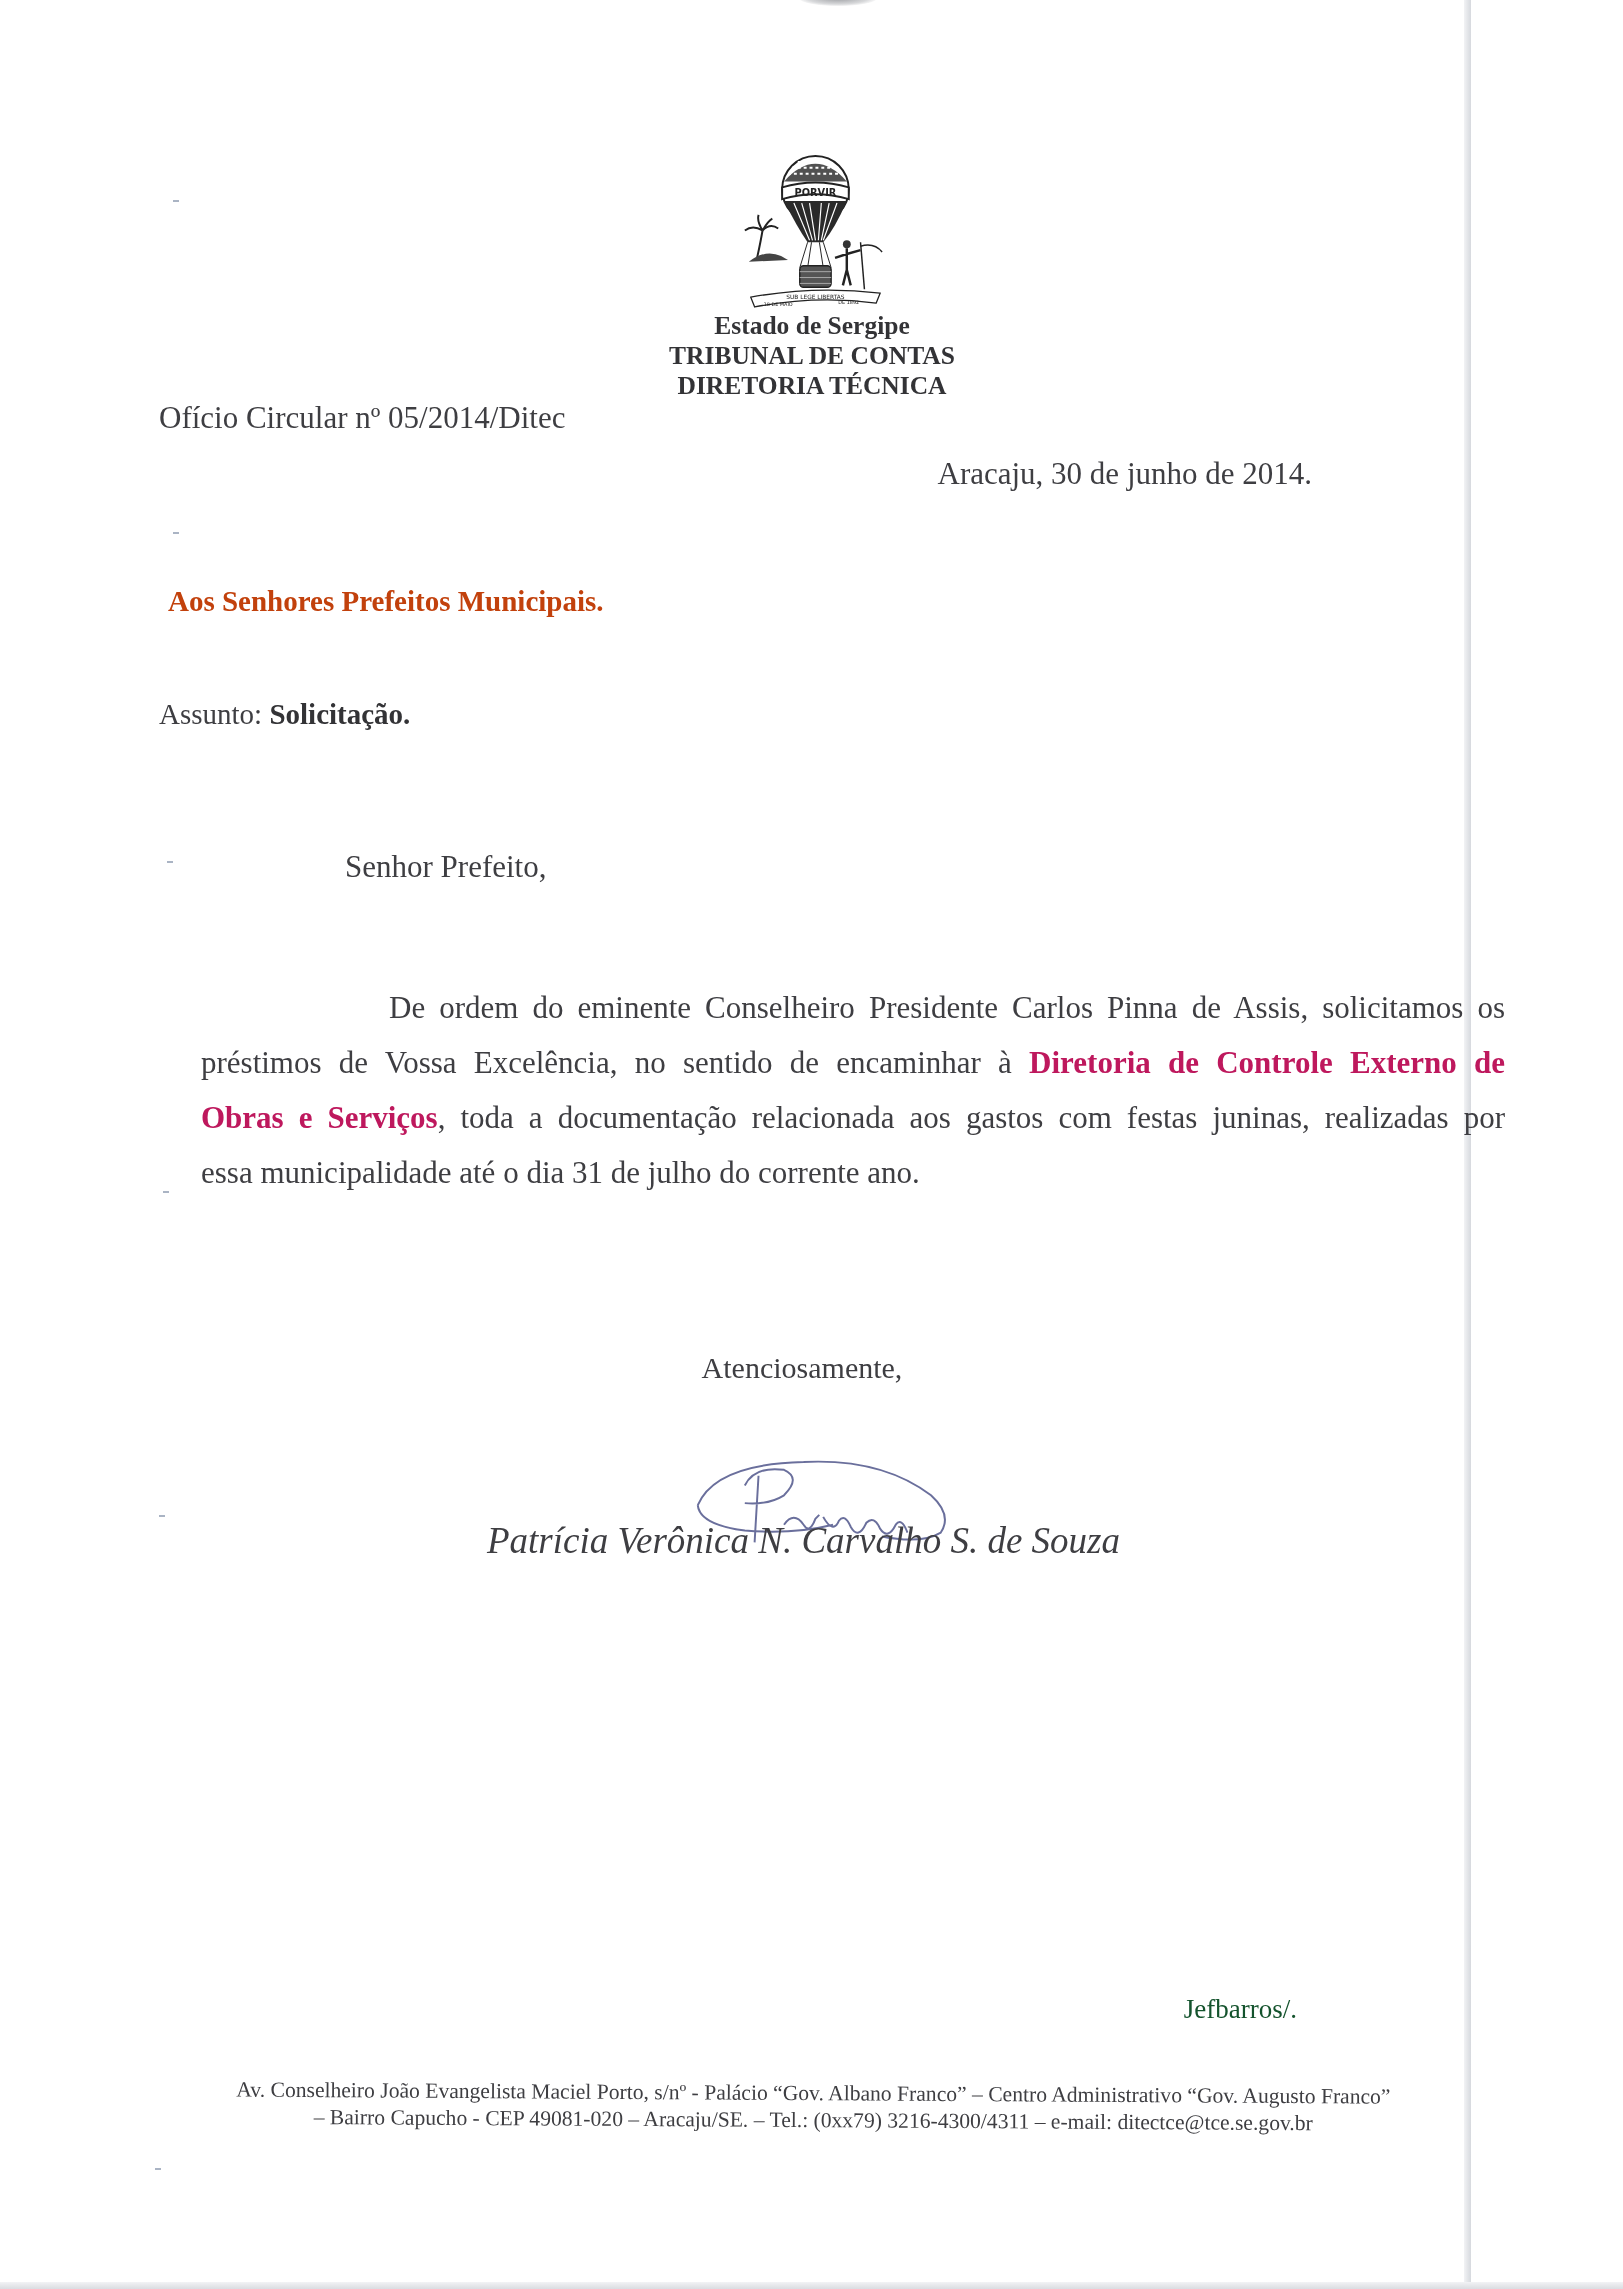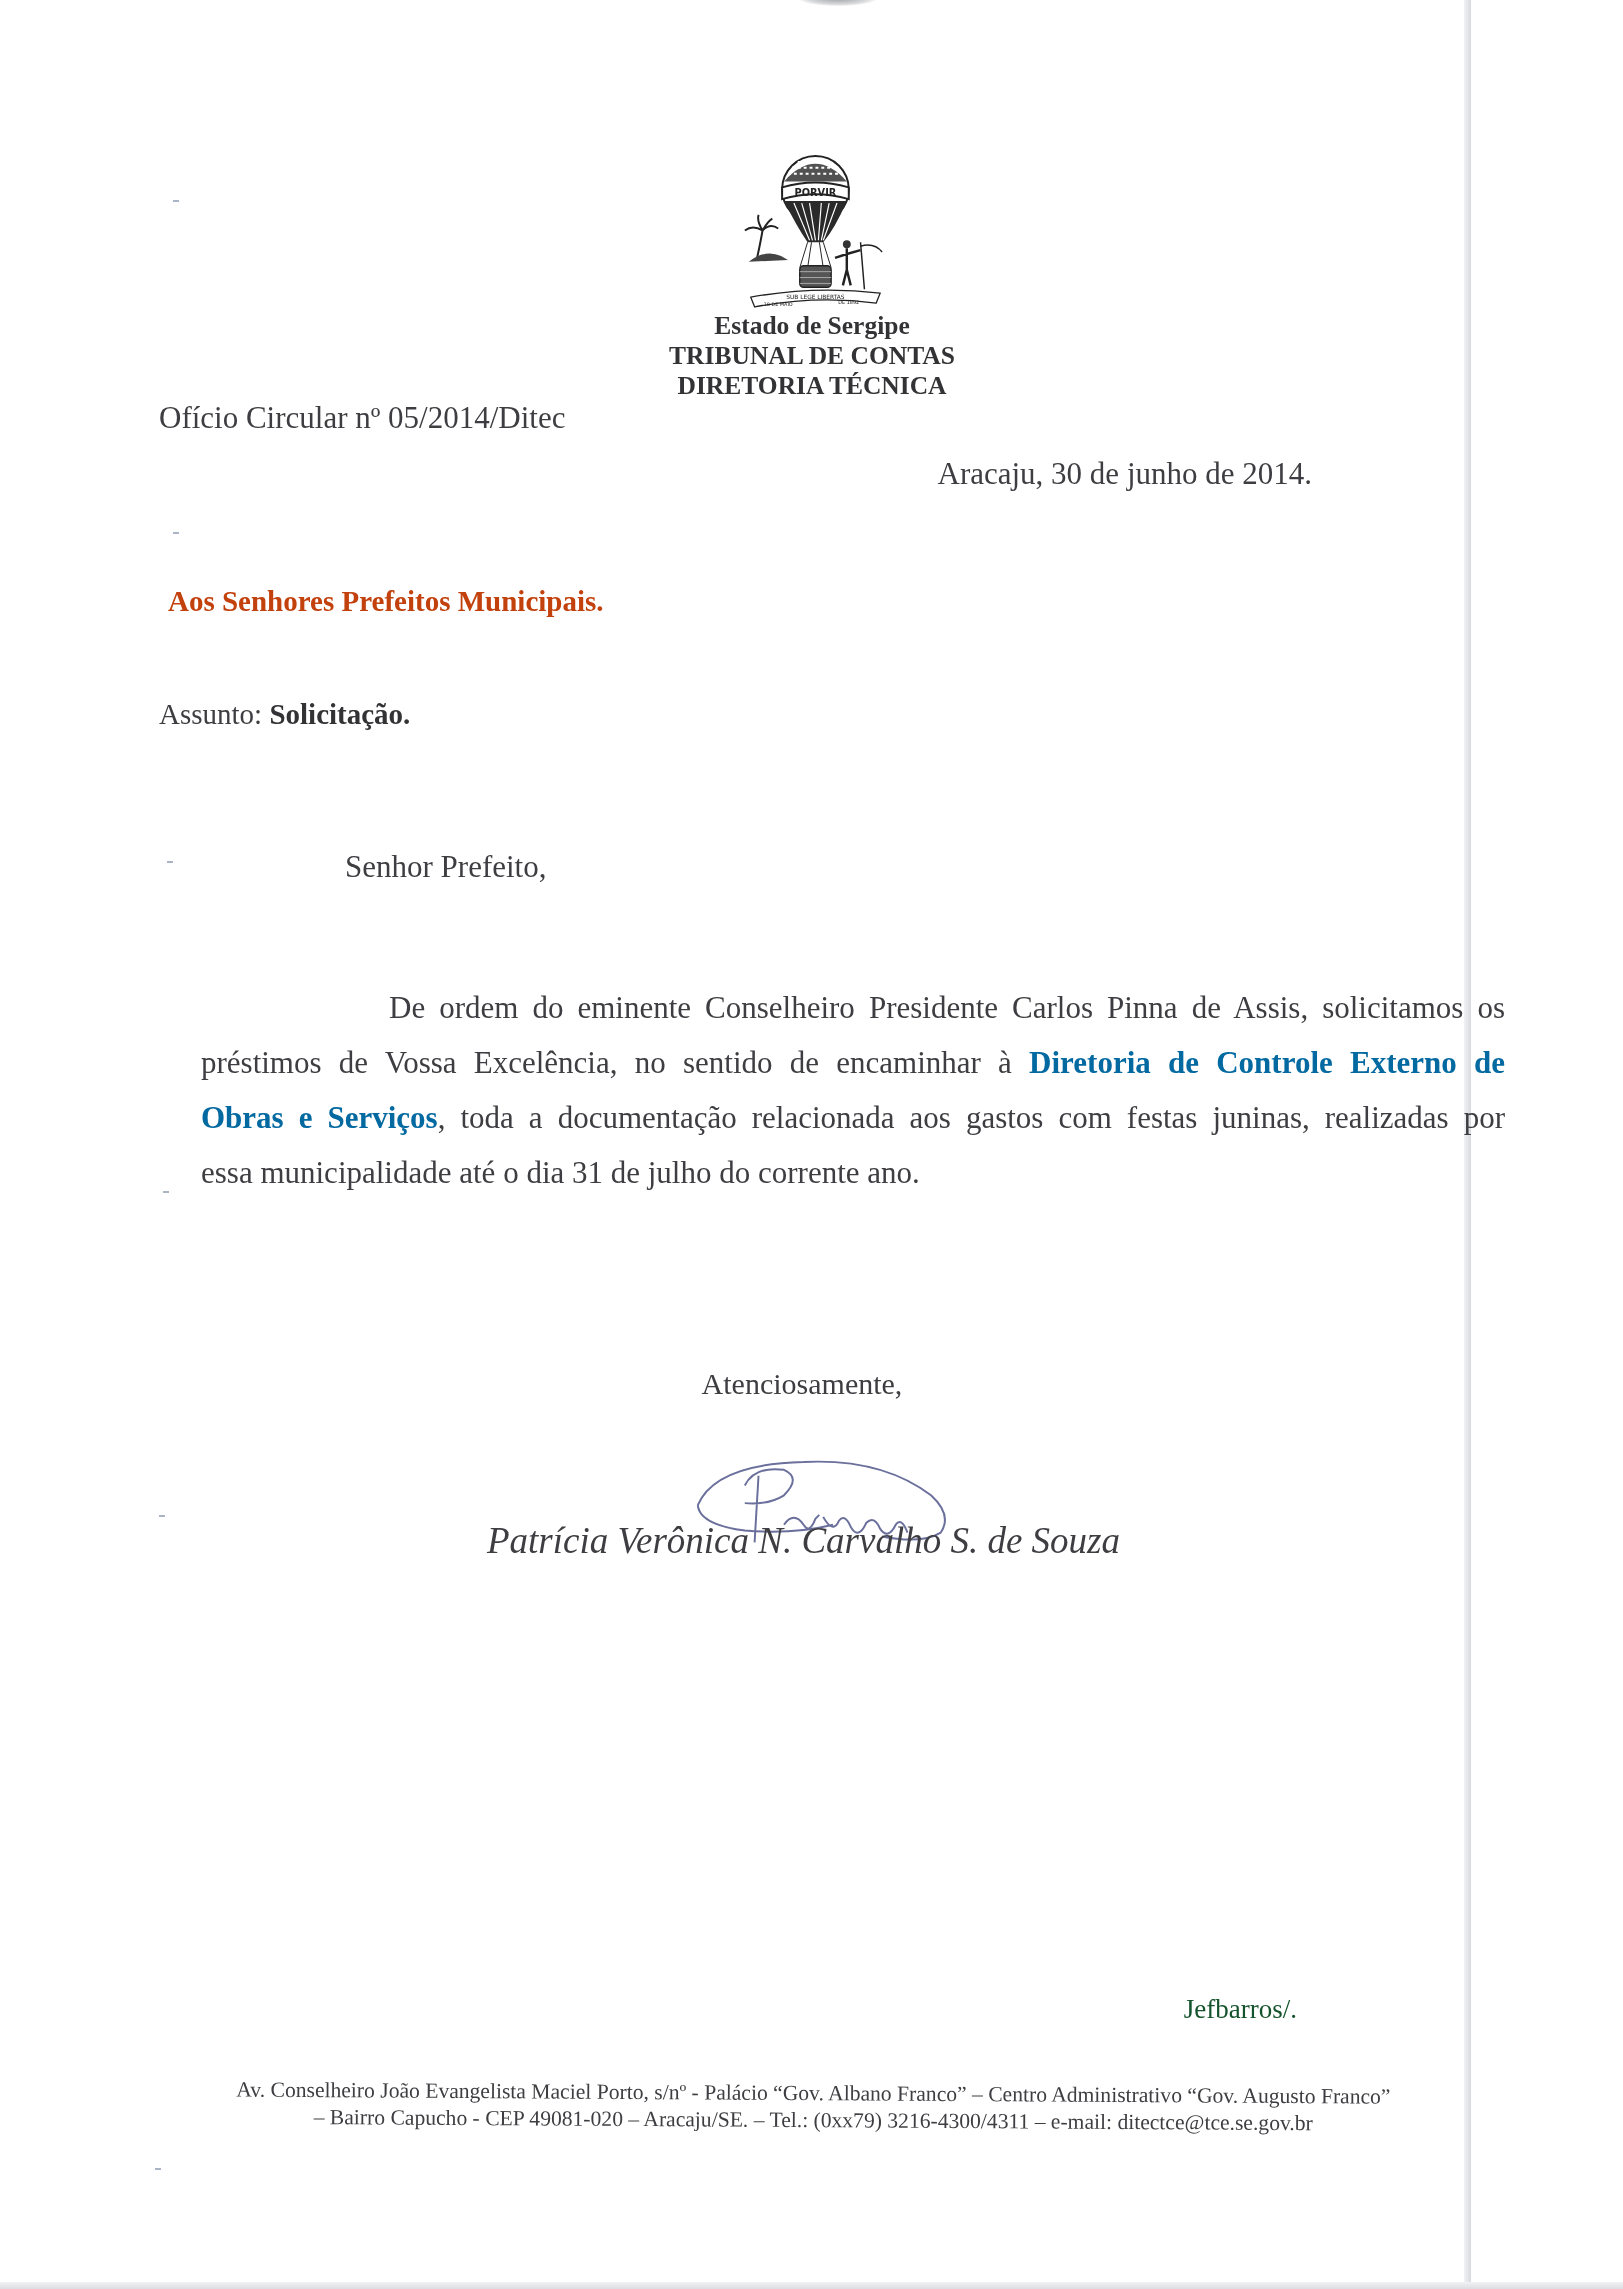--- a/index.html
+++ b/index.html
@@ -118,30 +118,29 @@
     }
     .body-text .line {
       display: block;
       text-align: justify;
       text-align-last: justify;
       height: 55px;
       white-space: nowrap;
     }
     .body-text .line.first { padding-left: 188px; }
     .body-text .line.last { text-align-last: left; }
-    .body-text b { color: #0369a1; }
+    .body-text b { color: #be185d; }
 
     .closing {
       position: absolute;
       left: 0; top: 1351px;
       width: 1604px;
       text-align: center;
       font-size: 30px;
       color: #3e3e42;
-      margin-top: 16px;
     }
     .signature-wrap {
       position: absolute;
       left: 686px; top: 1456px;
       width: 294px; height: 108px;
     }
     .signer-name {
       position: absolute;
       left: 0; top: 1519px;
       width: 1607px;

